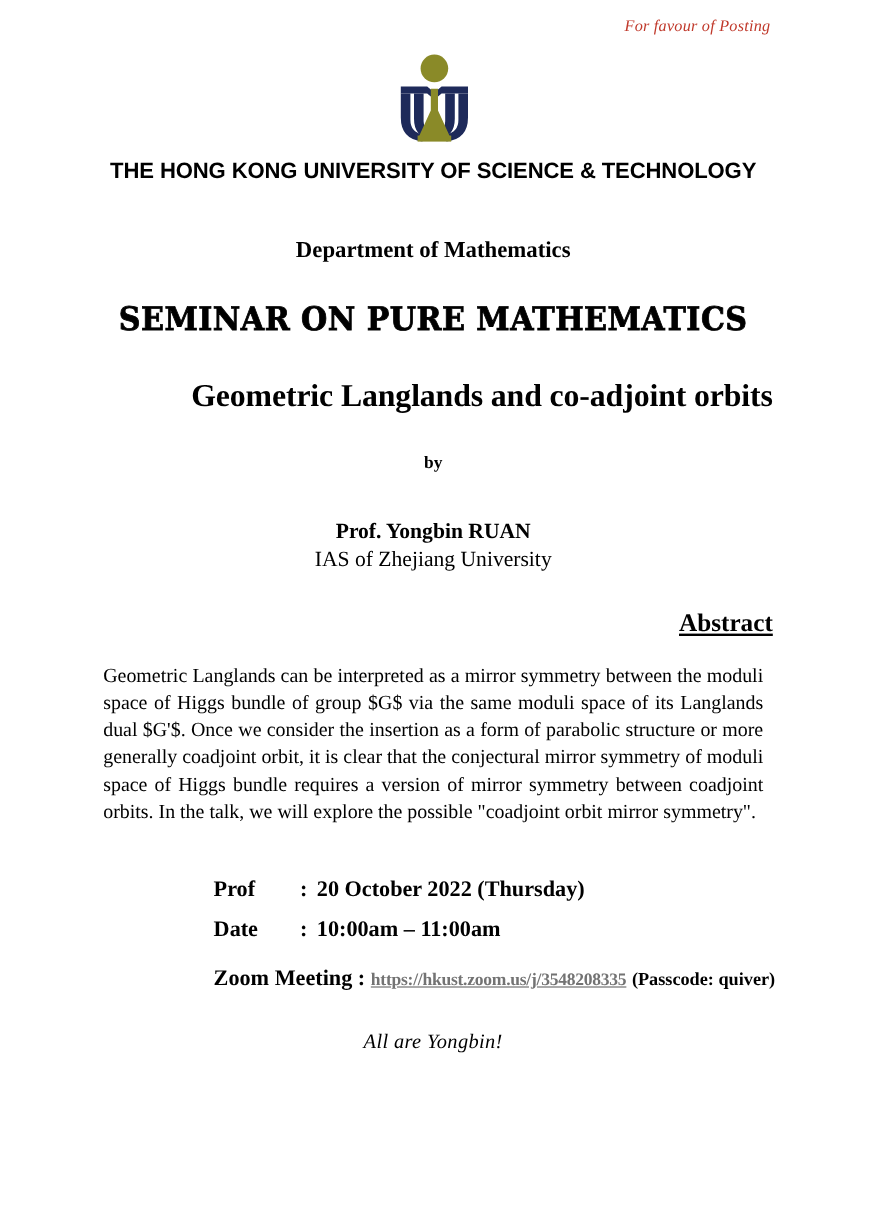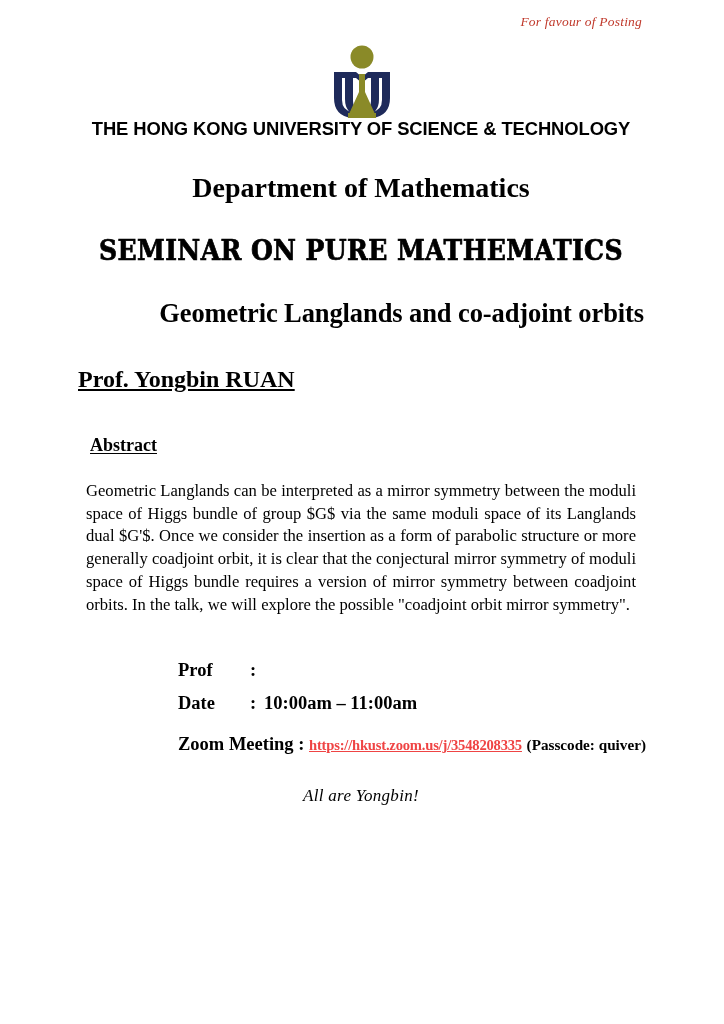--- a/index.html
+++ b/index.html
@@ -55,27 +55,27 @@
     width: 566px;
   }
 
   .univ-name {
     text-align: center;
     font-family: "Liberation Sans", "DejaVu Sans", sans-serif;
     font-weight: bold;
     font-size: 18.4px;
     letter-spacing: -0.1px;
     white-space: nowrap;
-    margin: 0;
+    margin: 13px;
   }
 
   .dept-name {
     text-align: center;
     font-weight: bold;
-    font-size: 28px;
+    font-size: 19px;
     margin: 0;
     padding-top: 32px;
   }
 
   .seminar-kicker {
     text-align: center;
     font-family: "DejaVu Serif", "Liberation Serif", serif;
     font-weight: bold;
     font-size: 27px;
     letter-spacing: 0.4px;
@@ -97,41 +97,41 @@
 
   .by-line {
     text-align: center;
     font-weight: bold;
     font-size: 14.5px;
     margin: 0;
     padding-top: 33px;
   }
 
   .speaker-name {
-    font-weight: bold;
-    font-size: 24px;
+    text-align: center;
+    font-weight: bold;
+    font-size: 18px;
     margin: 0;
     padding-top: 37px;
-    text-decoration: underline;
   }
 
   .speaker-affil {
     text-align: center;
     font-size: 18px;
     margin: 0;
     padding-top: 3px;
   }
 
   .abstract-heading {
-    text-align: left;
-    font-weight: bold;
-    font-size: 18px;
+    text-align: right;
+    font-weight: bold;
+    font-size: 21px;
     text-decoration: underline;
     text-underline-offset: 2px;
-    margin: 12px;
+    margin: 0;
     padding-top: 30px;
   }
 
   .abstract-body {
     text-align: justify;
     font-size: 16.6px;
     line-height: 1.37;
     margin: 8px;
     padding-top: 12px;
     hyphens: none;
@@ -162,21 +162,21 @@
   .zoom-line {
     text-align: center;
     font-weight: bold;
     font-size: 18.5px;
     margin: 0;
     padding-top: 8px;
     white-space: nowrap;
   }
   .zoom-label { font-size: 18.5px; }
   .zoom-link {
-    color: #ef4444;
+    color: #737373;
     text-decoration: underline;
     font-size: 14.6px;
     font-weight: bold;
     letter-spacing: -0.2px;
   }
   .zoom-passcode {
     font-size: 15.2px;
     font-weight: bold;
   }
 
@@ -219,33 +219,36 @@
   <div class="content">
 
     <h1 class="univ-name">THE HONG KONG UNIVERSITY OF SCIENCE &amp; TECHNOLOGY</h1>
 
     <h2 class="dept-name">Department of Mathematics</h2>
 
     <h2 class="seminar-kicker">SEMINAR ON PURE MATHEMATICS</h2>
 
     <h2 class="talk-title">Geometric Langlands and co-adjoint orbits</h2>
 
+    <div class="by-line">by</div>
 
     <div class="speaker-name">Prof. Yongbin RUAN</div>
 
+    <div class="speaker-affil">IAS of Zhejiang University</div>
 
     <div class="abstract-heading">Abstract</div>
 
     <p class="abstract-body">Geometric Langlands can be interpreted as a mirror symmetry between the moduli space of Higgs bundle of group $G$ via the same moduli space of its Langlands dual $G'$. Once we consider the insertion as a form of parabolic structure or more generally coadjoint orbit, it is clear that the conjectural mirror symmetry of moduli space of Higgs bundle requires a version of mirror symmetry between coadjoint orbits. In the talk, we will explore the possible "coadjoint orbit mirror symmetry".</p>
 
     <div class="details">
 
       <div class="detail-row">
         <span class="detail-label">Prof</span>
         <span class="detail-sep">:</span>
+        <span class="detail-value">20 October 2022 (Thursday)</span>
       </div>
 
       <div class="detail-row">
         <span class="detail-label">Date</span>
         <span class="detail-sep">:</span>
         <span class="detail-value">10:00am – 11:00am</span>
       </div>
 
       <div class="zoom-line">
         <span class="zoom-label">Zoom Meeting :</span>

